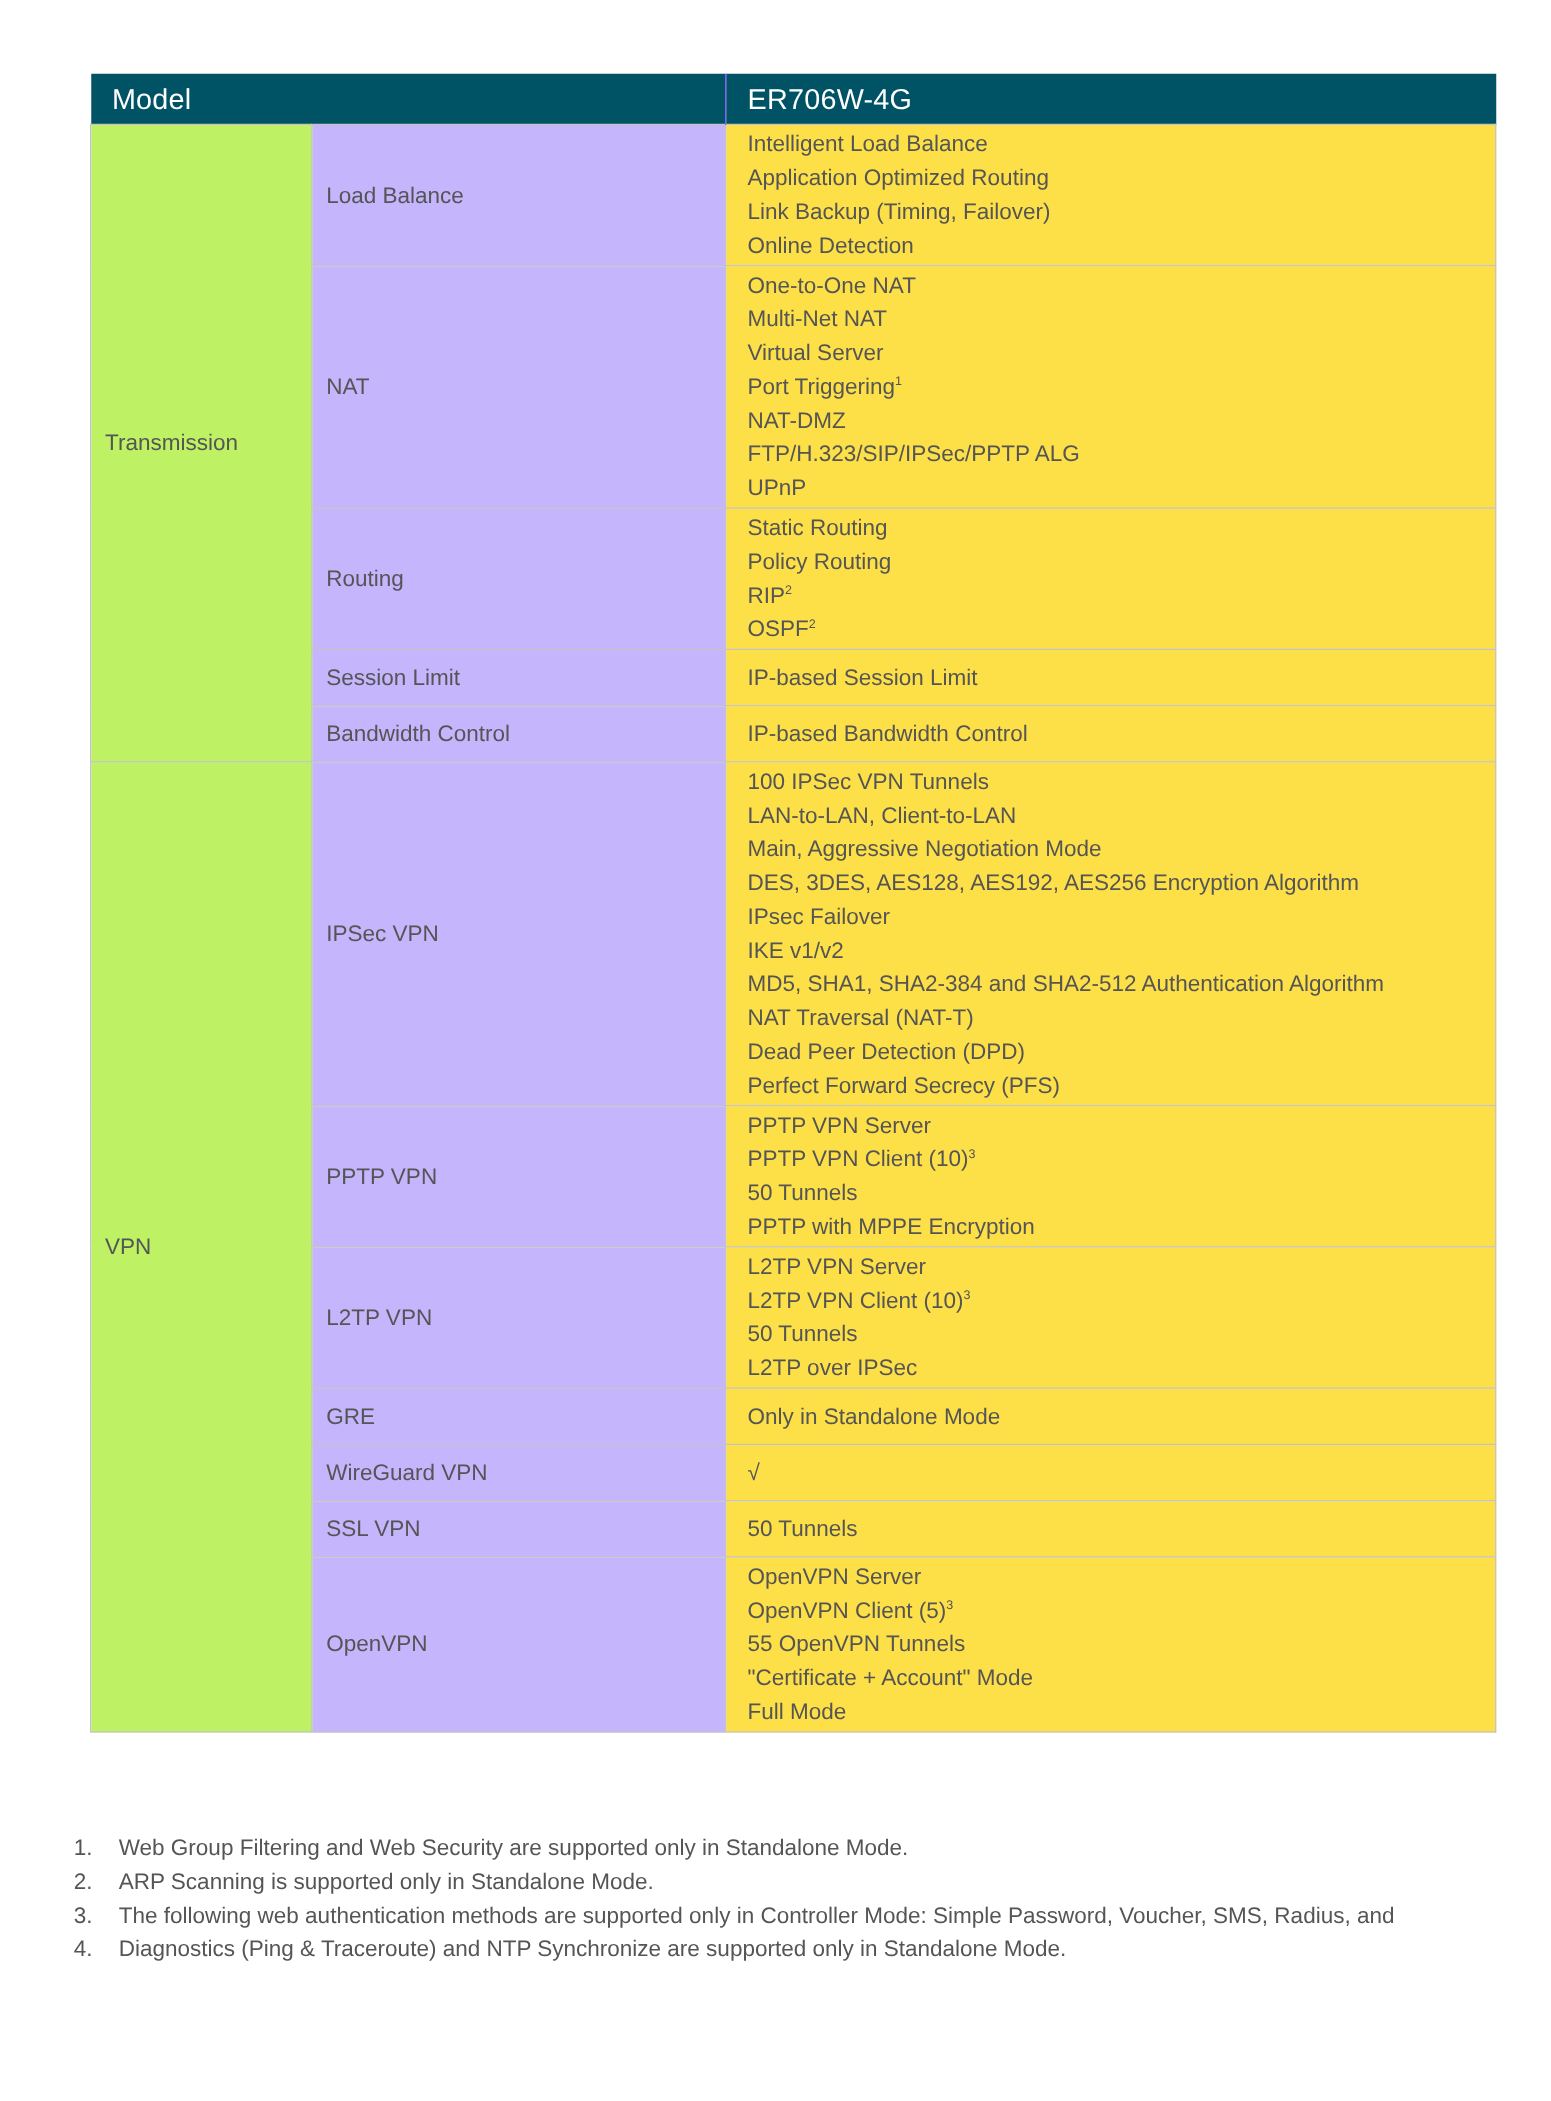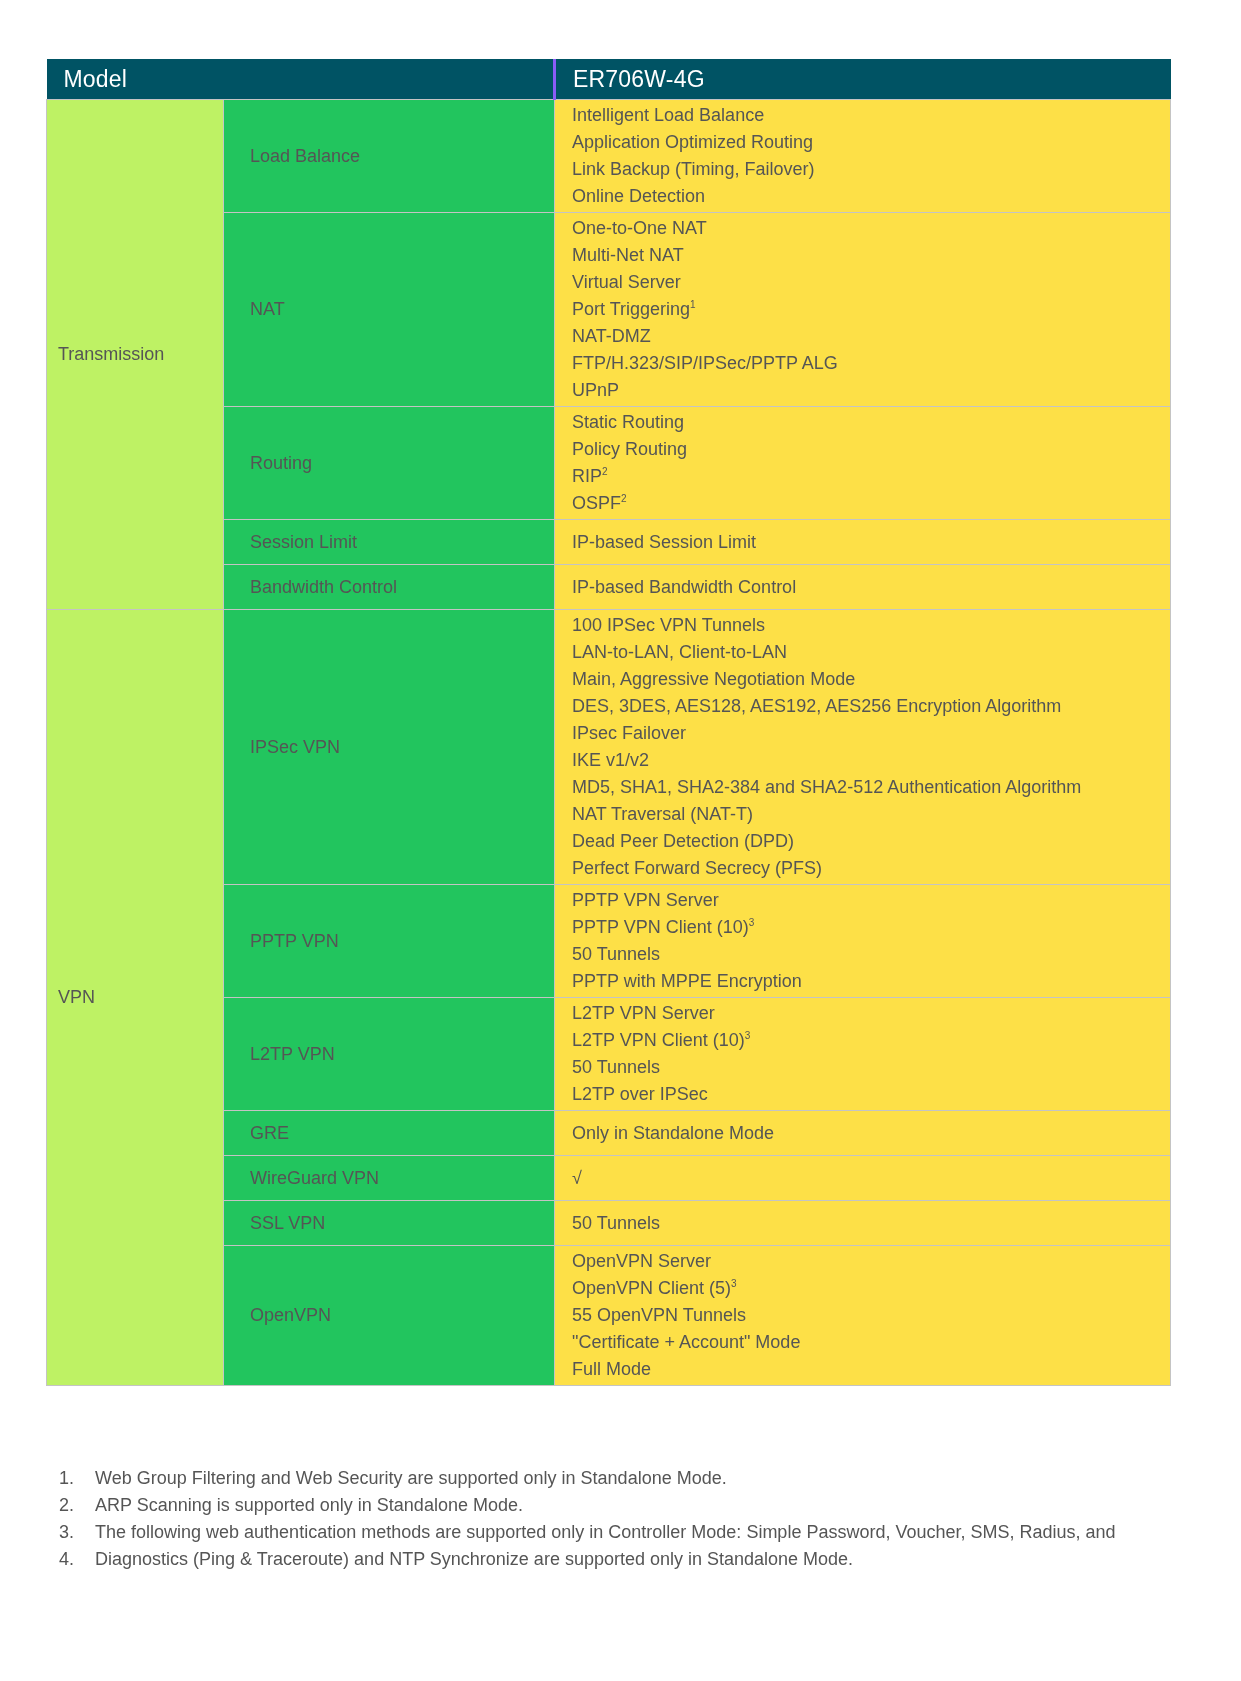--- a/index.html
+++ b/index.html
@@ -1,38 +1,38 @@
 <!DOCTYPE html>
 <html><head>
 <meta charset="utf-8">
 <style>
   html, body { margin: 0; padding: 0; background: #ffffff; }
   body {
     width: 1241px; height: 1681px; position: relative; overflow: hidden;
     font-family: "Liberation Sans", sans-serif; color: #555555;
   }
   .spec-table {
-    position: absolute; left: 46px; top: 59px; width: 1124px;
+    position: absolute; left: 72px; top: 59px; width: 1124px;
     border-collapse: collapse; table-layout: fixed;
   }
   .spec-table col.c1 { width: 177px; }
   .spec-table col.c2 { width: 331px; }
   .spec-table col.c3 { width: 616px; }
   .spec-table th {
     background: #005364; color: #ffffff; font-weight: normal;
     font-size: 23px; text-align: left; height: 40px; padding: 0 0 0 17px;
     letter-spacing: 0.2px;
   }
-  .spec-table th.hdr-val { border-left: 3px solid #8b5cf6; padding-left: 17px; margin-top: 47px; }
+  .spec-table th.hdr-val { border-left: 1px solid #8b5cf6; padding-left: 17px; margin-top: 47px; }
   .spec-table td {
     border: 1px solid #c4c4c4; font-size: 18px; vertical-align: middle;
     padding: 0 0 0 17px; line-height: 27px;
   }
   td.cat { background: #bef264; padding-left: 11px; }
-  td.feat { background: #22c55e; padding-left: 26px; margin-top: 39px; }
+  td.feat { background: #c4b5fd; padding-left: 11px; margin-top: 39px; }
   td.val { background: #fde047; padding-top: 2px; padding-bottom: 2px; }
   td.single { height: 40px; }
   .val-line { display: block; white-space: nowrap; }
   sup { font-size: 10px; vertical-align: 7px; line-height: 0; }
   .footnotes {
     position: absolute; left: 59px; top: 1465px; width: 1130px;
     font-size: 18px; line-height: 27px; color: #555555; margin: 0; padding: 0;
     list-style: none;
   }
   .footnotes li { position: relative; padding-left: 36px; }

